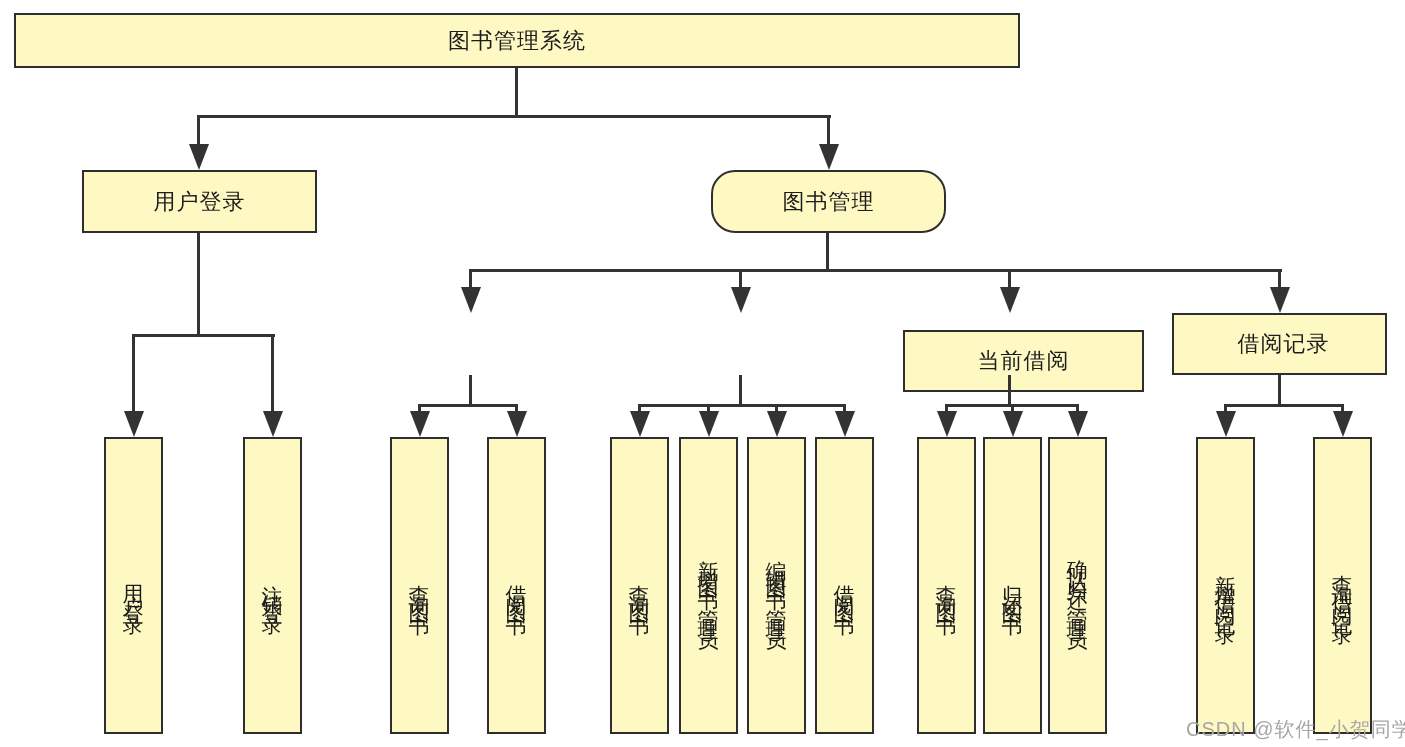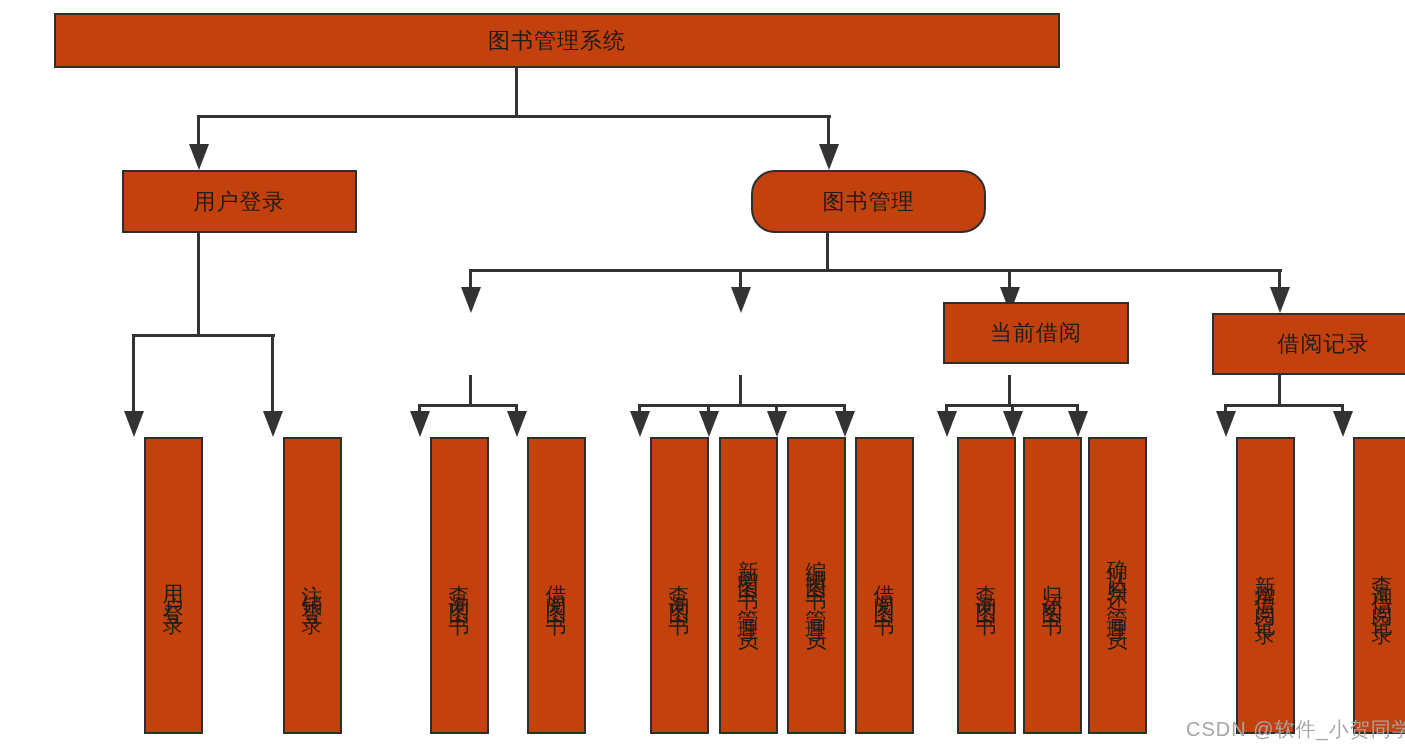--- a/index.html
+++ b/index.html
@@ -12,23 +12,23 @@
   html,body{margin:0;padding:0;background:var(--color-background);}
   .canvas{
     position:relative;width:1405px;height:747px;overflow:hidden;
     background:var(--color-background);
     font-family:"Liberation Sans","DejaVu Sans",sans-serif;
     color:var(--color-text);
   }
   .box{
     position:absolute;box-sizing:border-box;
     border:2px solid var(--color-border);
-    background:#c2410c;
+    background:#fef9c3;
     display:flex;align-items:center;justify-content:center;
-    font-size:22px;letter-spacing:1px;white-space:nowrap;margin-left:40px;
+    font-size:22px;letter-spacing:1px;white-space:nowrap;
   }
   .leaf{
     writing-mode:vertical-rl;text-orientation:mixed;
     font-size:21px;letter-spacing:10px;line-height:1;
     padding-top:4px;
   }
   .vl{position:absolute;width:3px;background:var(--color-line);}
   .hl{position:absolute;height:3px;background:var(--color-line);}
   .ah{
     position:absolute;width:0;height:0;
@@ -73,21 +73,21 @@
   <div class="hl" style="left:469px;top:269px;width:813px;"></div>
   <div class="vl" style="left:469px;top:269px;height:23px;"></div>
   <div class="ah" style="left:461px;top:287px;"></div>
   <div class="vl" style="left:739px;top:269px;height:23px;"></div>
   <div class="ah" style="left:731px;top:287px;"></div>
   <div class="vl" style="left:1008px;top:269px;height:23px;"></div>
   <div class="ah" style="left:1000px;top:287px;"></div>
   <div class="vl" style="left:1278px;top:269px;height:23px;"></div>
   <div class="ah" style="left:1270px;top:287px;"></div>
 
-  <div class="box" style="left:903px;top:302px;width:186px;height:62px;">当前借阅</div>
+  <div class="box" style="left:903px;top:330px;width:241px;height:62px;">当前借阅</div>
   <div class="box" style="left:1172px;top:313px;width:215px;height:62px;padding-left:8px;">借阅记录</div>
 
   <div class="vl" style="left:469px;top:375px;height:31px;"></div>
   <div class="hl" style="left:418px;top:404px;width:100px;"></div>
   <div class="vl" style="left:418px;top:404px;height:11px;"></div>
   <div class="ah" style="left:410px;top:411px;"></div>
   <div class="vl" style="left:515px;top:404px;height:11px;"></div>
   <div class="ah" style="left:507px;top:411px;"></div>
 
   <div class="vl" style="left:739px;top:375px;height:31px;"></div>

